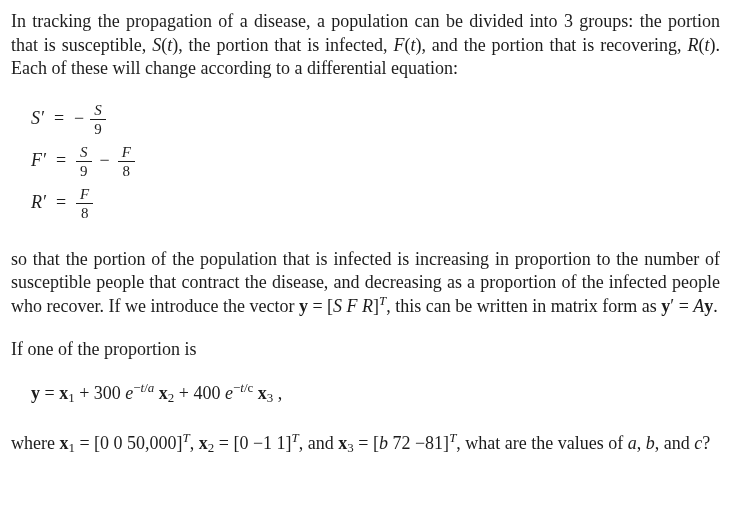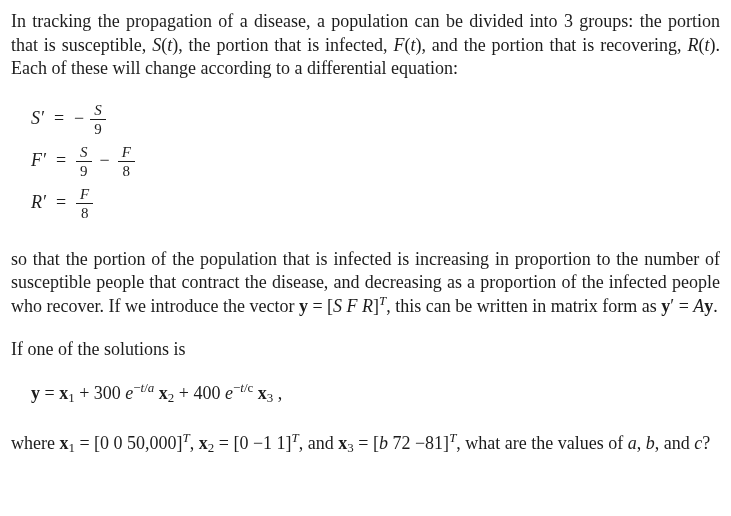--- a/index.html
+++ b/index.html
@@ -71,19 +71,19 @@
       <span class="frac">
         <span class="num seg-i">F</span>
         <span class="den">8</span>
       </span>
     </div>
 
   </div>
 
   <p class="para-mid"><span class="seg-n">so that the portion of the population that is infected is increasing in proportion to the number of susceptible people that contract the disease, and decreasing as a proportion of the infected people who recover. If we introduce the vector </span><span class="seg-b">y</span><span class="seg-n"> = [</span><span class="seg-i">S</span><span class="seg-n"> </span><span class="seg-i">F</span><span class="seg-n"> </span><span class="seg-i">R</span><span class="seg-n">]</span><span class="seg-i seg-sup">T</span><span class="seg-n">, this can be written in matrix form as </span><span class="seg-b">y</span><span class="seg-n">′ = </span><span class="seg-i">A</span><span class="seg-b">y</span><span class="seg-n">.</span></p>
 
-  <p class="para-if"><span class="seg-n">If one of the solutions is</span></p>
+  <p class="para-if"><span class="seg-n">If one of the proportion is</span></p>
 
   <div class="display-eq"><span class="seg-b">y</span><span class="seg-n"> = </span><span class="seg-b">x</span><span class="seg-sub">1</span><span class="seg-n"> + 300 </span><span class="seg-i">e</span><span class="seg-sup">−</span><span class="seg-i seg-sup">t</span><span class="seg-sup">/</span><span class="seg-i seg-sup">a</span><span class="seg-n"> </span><span class="seg-b">x</span><span class="seg-sub">2</span><span class="seg-n"> + 400 </span><span class="seg-i">e</span><span class="seg-sup">−</span><span class="seg-i seg-sup">t</span><span class="seg-sup">/</span><span class="seg-sup">c</span><span class="seg-n"> </span><span class="seg-b">x</span><span class="seg-sub">3</span><span class="seg-n"> ,</span></div>
 
   <p class="para-question"><span class="seg-n">where </span><span class="seg-b">x</span><span class="seg-sub">1</span><span class="seg-n"> = [0 0 50,000]</span><span class="seg-i seg-sup">T</span><span class="seg-n">, </span><span class="seg-b">x</span><span class="seg-sub">2</span><span class="seg-n"> = [0 −1 1]</span><span class="seg-i seg-sup">T</span><span class="seg-n">, and </span><span class="seg-b">x</span><span class="seg-sub">3</span><span class="seg-n"> = [</span><span class="seg-i">b</span><span class="seg-n"> 72 −81]</span><span class="seg-i seg-sup">T</span><span class="seg-n">, what are the values of </span><span class="seg-i">a</span><span class="seg-n">, </span><span class="seg-i">b</span><span class="seg-n">, and </span><span class="seg-i">c</span><span class="seg-n">?</span></p>
 
 </div>
 
 </body></html>

